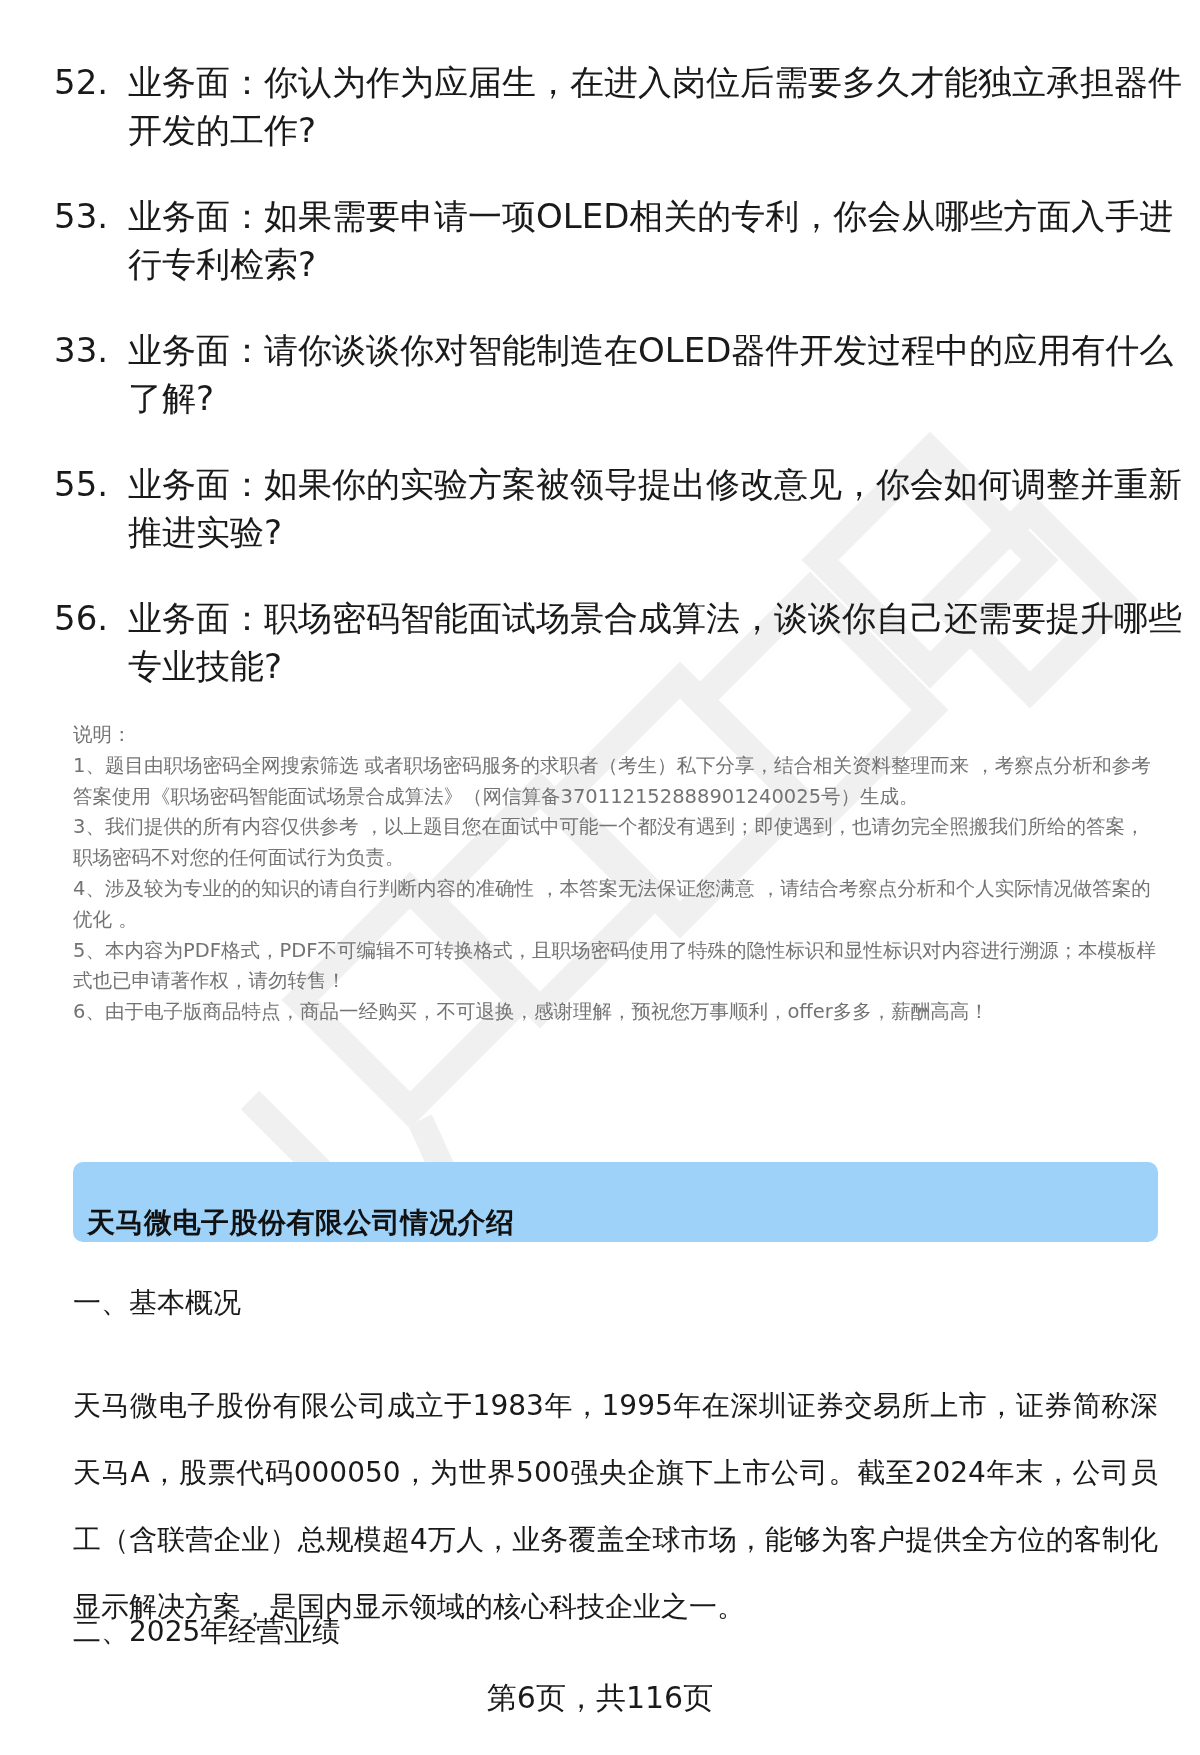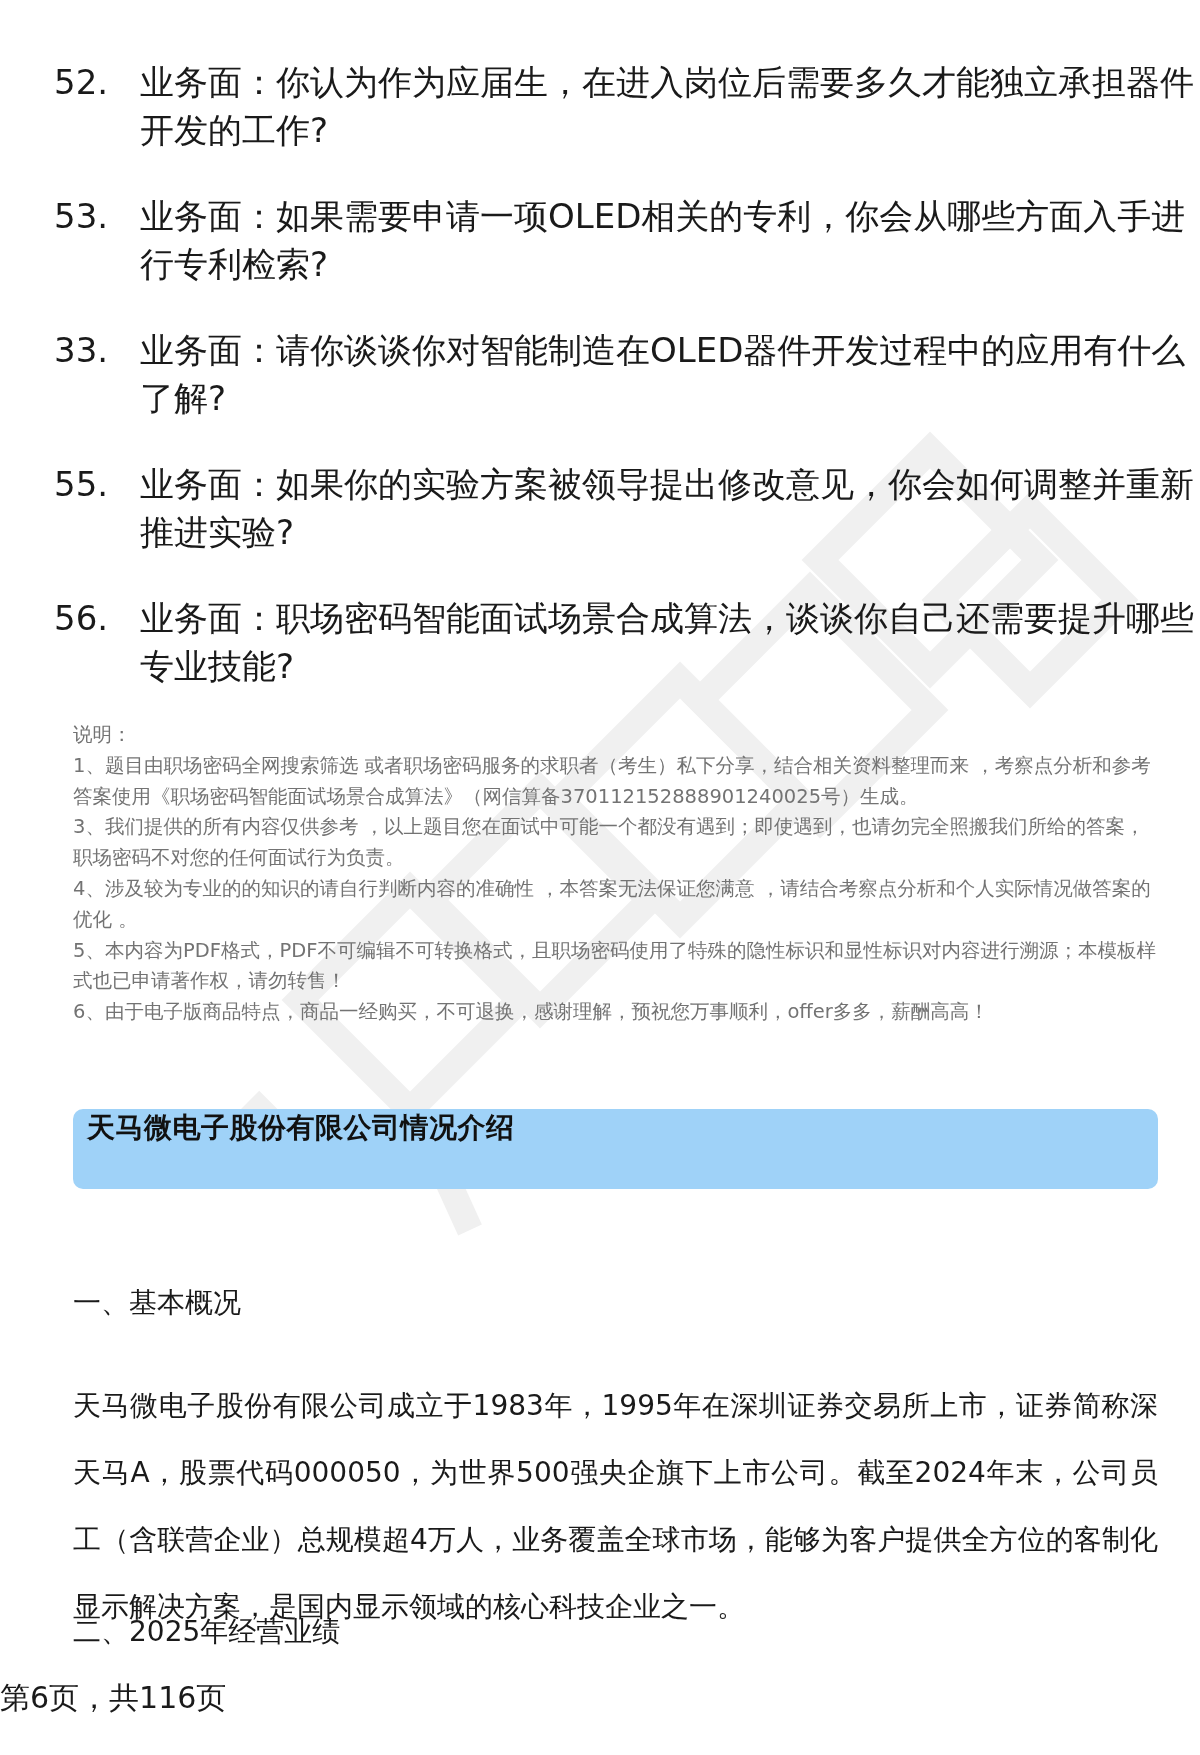--- a/index.html
+++ b/index.html
@@ -47,48 +47,47 @@
       color: #1a1a1a;
     }
     .question .qnum {
       position: absolute;
       left: 54px;
       top: 0;
       width: 74px;
     }
     .question .qtext {
       display: block;
-      margin-left: 12px;
     }
 
     
     .notes {
       position: absolute;
       left: 73px;
       top: 720px;
       width: 1090px;
       font-size: 19.5px;
       line-height: 30.8px;
       color: #737373;
     }
     .notes .note-item {
       display: block;
     }
 
     
     .banner {
       position: absolute;
       left: 73px;
-      top: 1109px;
+      top: 1162px;
       width: 1085px;
       height: 80px;
       background: #9fd2f8;
       border-radius: 10px;
       display: flex;
-      align-items: flex-start;
+      align-items: flex-end;
       padding-left: 14px;
     }
     .banner-title {
       font-size: 28px;
       font-weight: bold;
       color: #111111;
       letter-spacing: 0.5px;
     }
 
     
@@ -111,20 +110,21 @@
       line-height: 67px;
       color: #1a1a1a;
       text-align: justify;
     }
 
     .page-footer {
       position: absolute;
       left: 0;
       top: 1678px;
       width: 1200px;
+      text-align: center;
       font-size: 30px;
       color: #1a1a1a;
     }
   </style>
 </head>
 <body>
 
 <svg class="watermark" viewBox="0 0 1200 1755" xmlns="http://www.w3.org/2000/svg">
   <g fill="none" stroke="#f0f0f0" stroke-width="26" stroke-linejoin="miter">
     <path d="M820 560 L930 450 L1040 560 L930 670 Z"></path>

